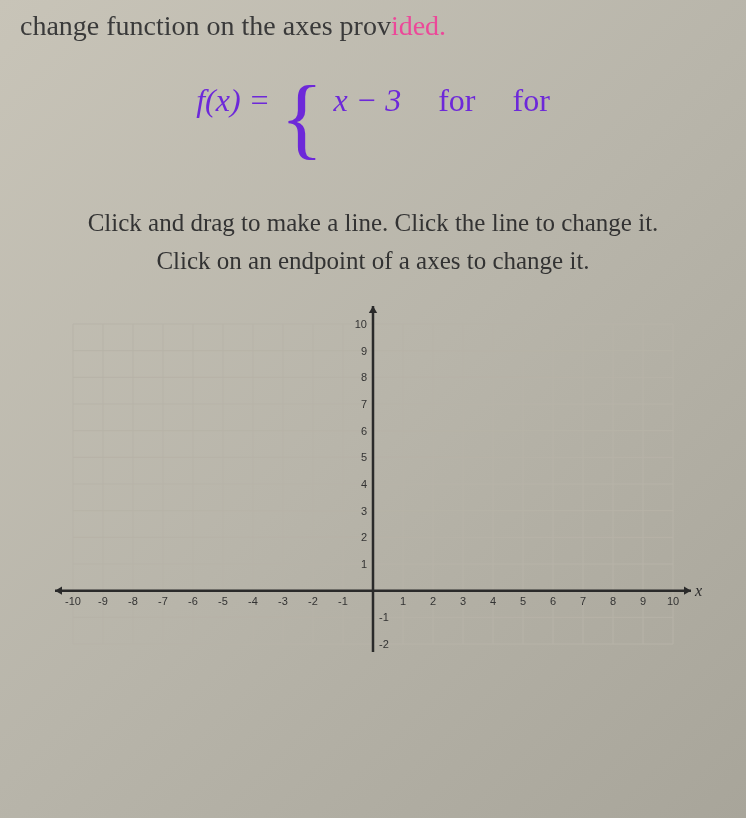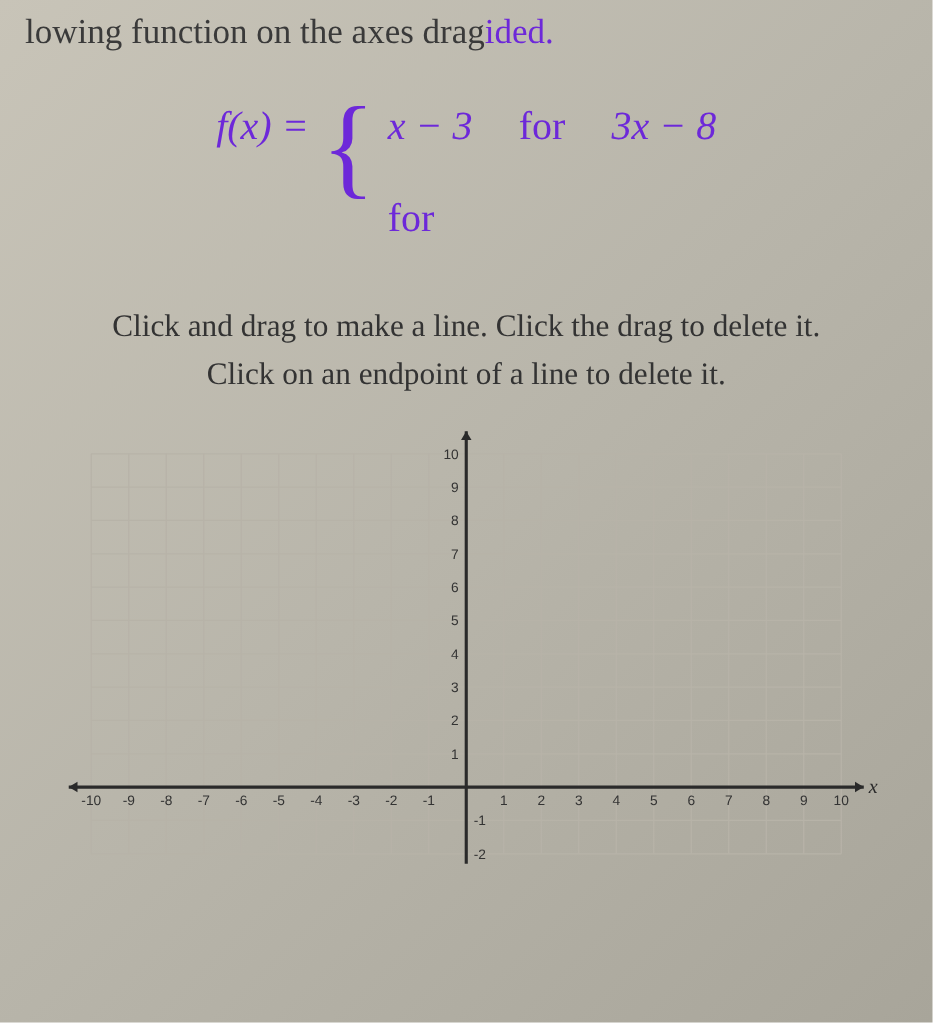--- a/index.html
+++ b/index.html
@@ -12,21 +12,21 @@
     padding: 10px 20px;
     overflow: hidden;
     position: relative;
   }
   .header-text {
     font-size: 28px;
     color: #3a3a3a;
     margin-bottom: 30px;
     padding-left: 0;
   }
-  .header-text .faded { color: #6d28d9; }
+  .header-text .faded { color: #ec4899; }
   .equation-row {
     display: flex;
     align-items: flex-start;
     justify-content: center;
     margin: 40px 0 50px 0;
     font-size: 32px;
     font-style: italic;
     color: #6d28d9;
   }
   .fx { margin-right: 10px; }
@@ -75,37 +75,36 @@
     font-style: italic;
     font-size: 16px;
     fill: #2a2a2a;
   }
   .arrowhead { fill: #2a2a2a; }
 </style>
 </head>
 <body>
 
 <div class="header-text">
-  <span>lowing function on the axes drag</span><span class="faded">ided.</span>
+  <span>change function on the axes prov</span><span class="faded">ided.</span>
 </div>
 
 <div class="equation-row">
   <span class="fx">f(x) =</span>
   <span class="brace">{</span>
   <div class="cases">
     <span>x − 3</span>
     <span class="for-word">for</span>
-    <span>3x − 8</span>
     <span class="for-word">for</span>
   </div>
 </div>
 
 <div class="instructions">
-  <div>Click and drag to make a line. Click the drag to delete it.</div>
-  <div>Click on an endpoint of a line to delete it.</div>
+  <div>Click and drag to make a line. Click the line to change it.</div>
+  <div>Click on an endpoint of a axes to change it.</div>
 </div>
 
 <div class="chart-wrap">
   <svg class="chart" width="660" height="360" viewBox="0 0 660 360">
     <g id="grid-group">
         <line x1="30" y1="20" x2="30" y2="340" class="grid-line"></line>
         <line x1="60" y1="20" x2="60" y2="340" class="grid-line"></line>
         <line x1="90" y1="20" x2="90" y2="340" class="grid-line"></line>
         <line x1="120" y1="20" x2="120" y2="340" class="grid-line"></line>
         <line x1="150" y1="20" x2="150" y2="340" class="grid-line"></line>

